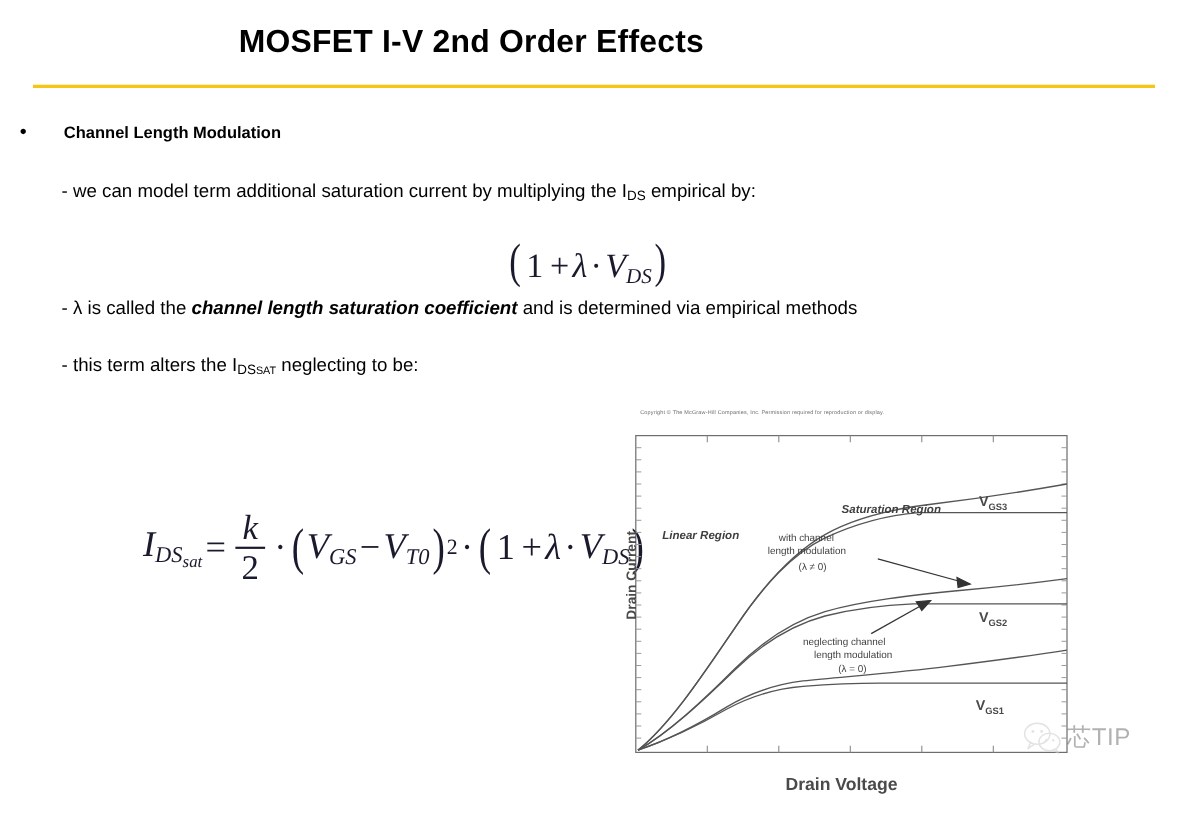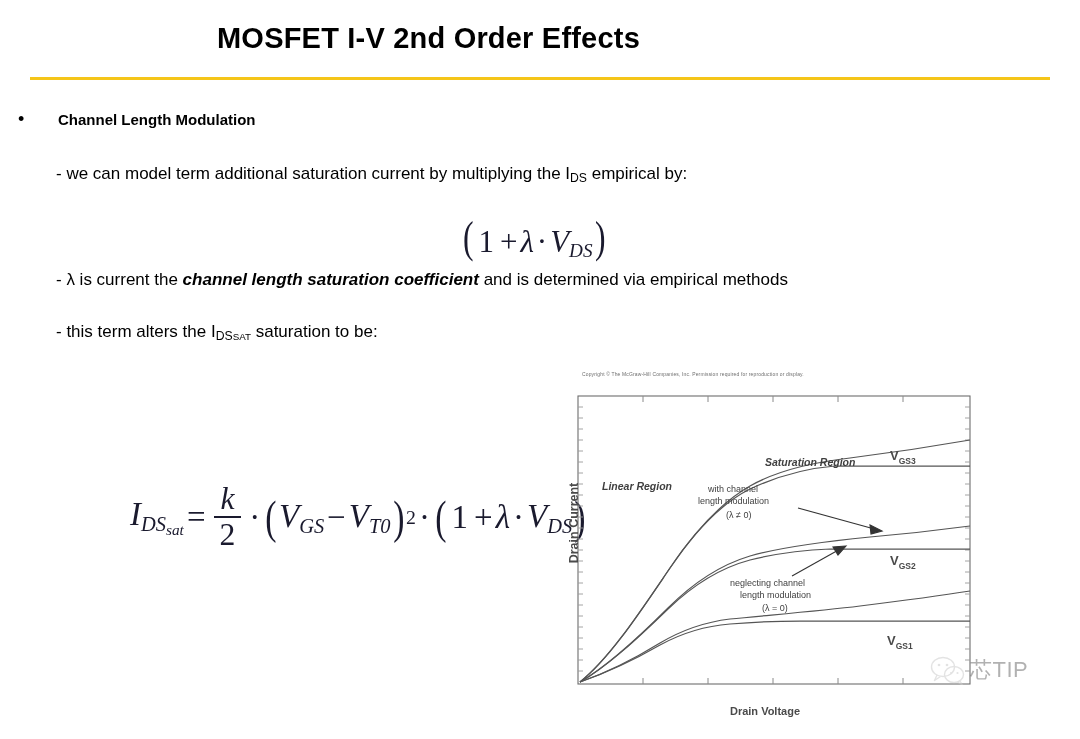--- a/index.html
+++ b/index.html
@@ -87,21 +87,21 @@
     white-space: nowrap;
   }
   #eqn-1 {
     top: 212px;
     left: 0;
     width: 1068px;
     text-align: center;
     font-size: 31px;
   }
   #eqn-2 {
-    top: 483px;
+    top: 464px;
     left: 130px;
     font-size: 33px;
     display: flex;
     align-items: center;
   }
   .paren {
     font-size: 1.42em;
     font-family: "Liberation Serif", serif;
     display: inline-block;
     transform: scaleX(0.72);
@@ -187,21 +187,21 @@
     font-size: 12.5px;
     font-weight: bold;
     color: #4a4a4a;
   }
   #xlabel {
     position: absolute;
     left: 150px;
     top: 337px;
     width: 170px;
     text-align: center;
-    font-size: 11px;
+    font-size: 16px;
     font-weight: bold;
     color: #4a4a4a;
   }
 
   
   #watermark {
     position: absolute;
     left: 930px;
     top: 655px;
     display: flex;
@@ -229,25 +229,25 @@
 
 <div class="subline" id="subline-1">
   <span>- we can model term additional saturation current by multiplying the I</span><sub class="sm">DS</sub><span> empirical by:</span>
 </div>
 
 <div class="eqn" id="eqn-1">
   <span class="paren">(</span><span class="op">1</span><span class="op">+</span><span class="var">λ</span><span class="op">·</span><span class="var"><span>V</span><sub>DS</sub></span><span class="paren">)</span>
 </div>
 
 <div class="subline" id="subline-2">
-  <span>- λ is current the </span><span class="bolditalic">channel length saturation coefficient</span><span> and is determined via empirical methods</span>
+  <span>- λ is called the </span><span class="bolditalic">channel length saturation coefficient</span><span> and is determined via empirical methods</span>
 </div>
 
 <div class="subline" id="subline-3">
-  <span>- this term alters the I</span><sub class="sm"><span>DS</span><span style="font-size:0.8em">SAT</span></sub><span> saturation to be:</span>
+  <span>- this term alters the I</span><sub class="sm"><span>DS</span><span style="font-size:0.8em">SAT</span></sub><span> neglecting to be:</span>
 </div>
 
 <div class="eqn" id="eqn-2">
   <span class="var"><span>I</span><sub><span>DS</span><sub>sat</sub></sub></span>
   <span class="op">=</span>
   <span class="frac">
     <span class="num">k</span>
     <span class="bar"></span>
     <span class="den">2</span>
   </span>

